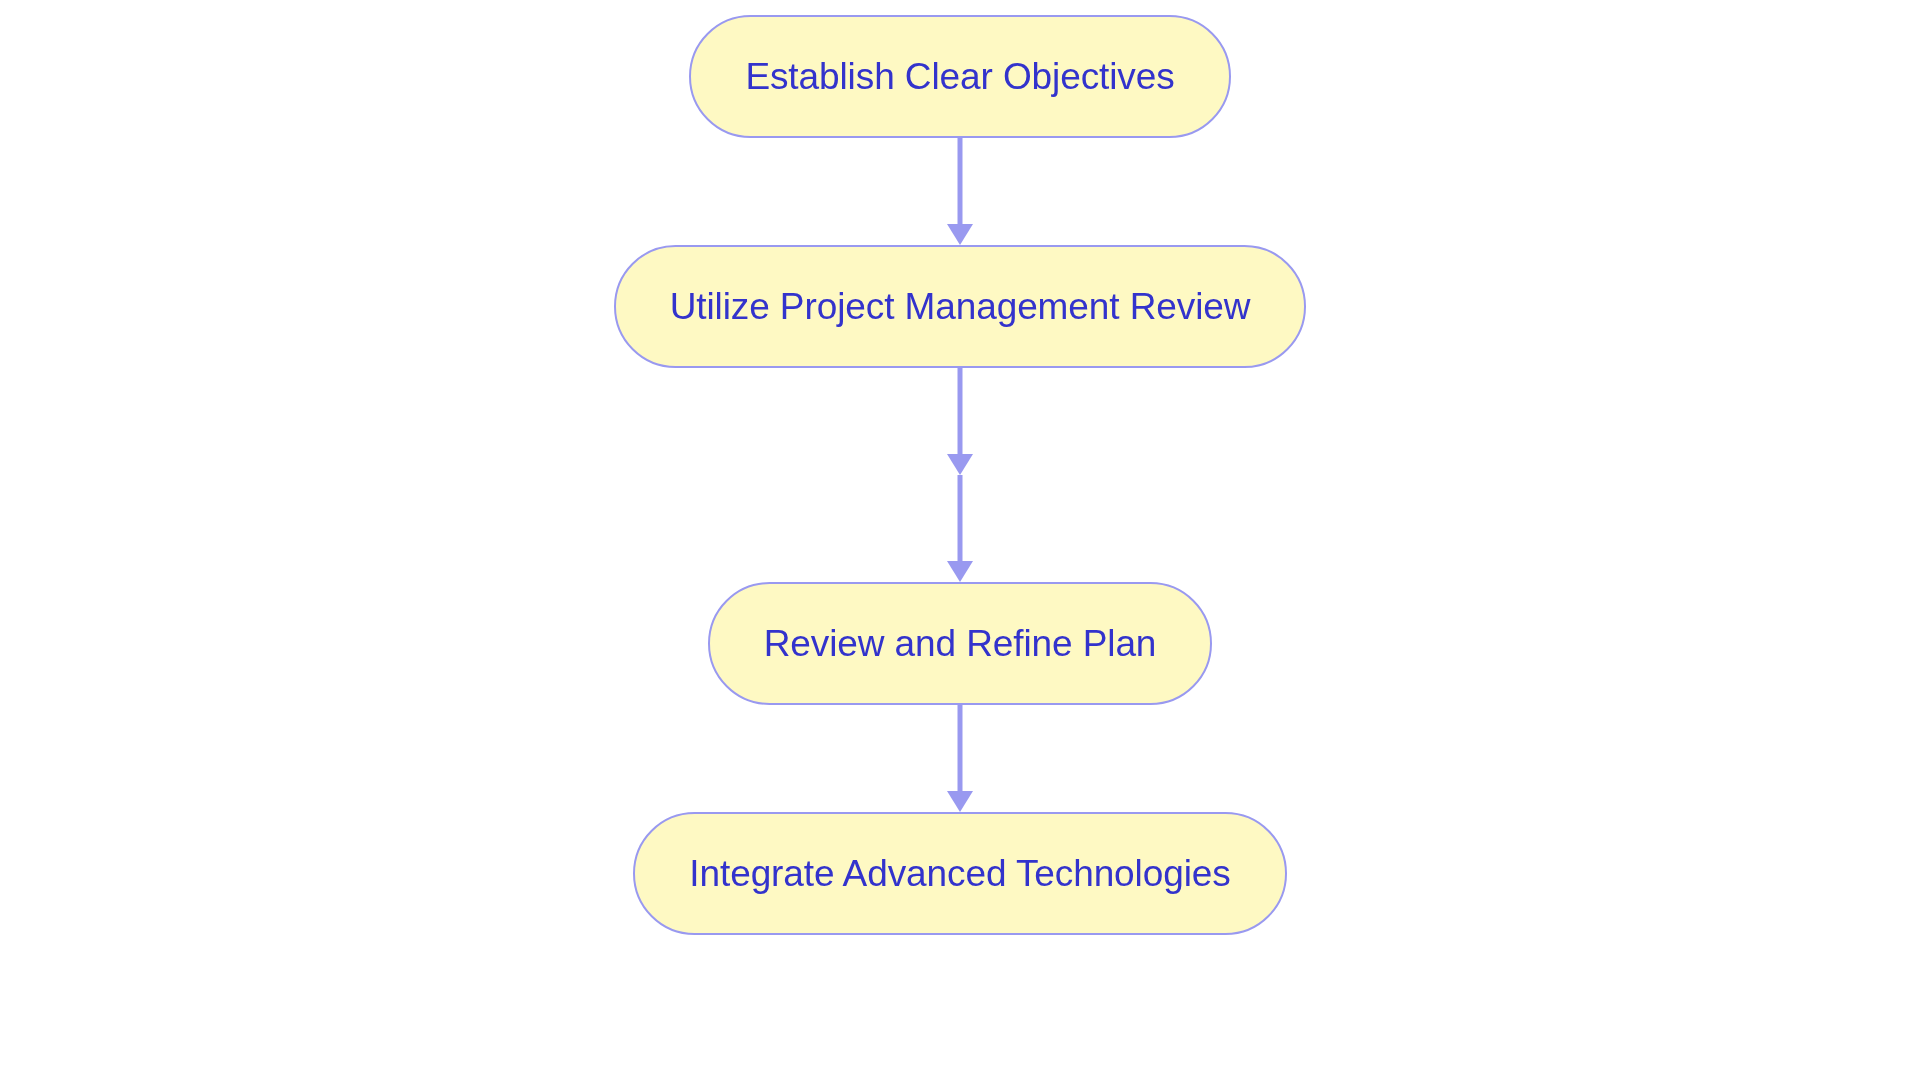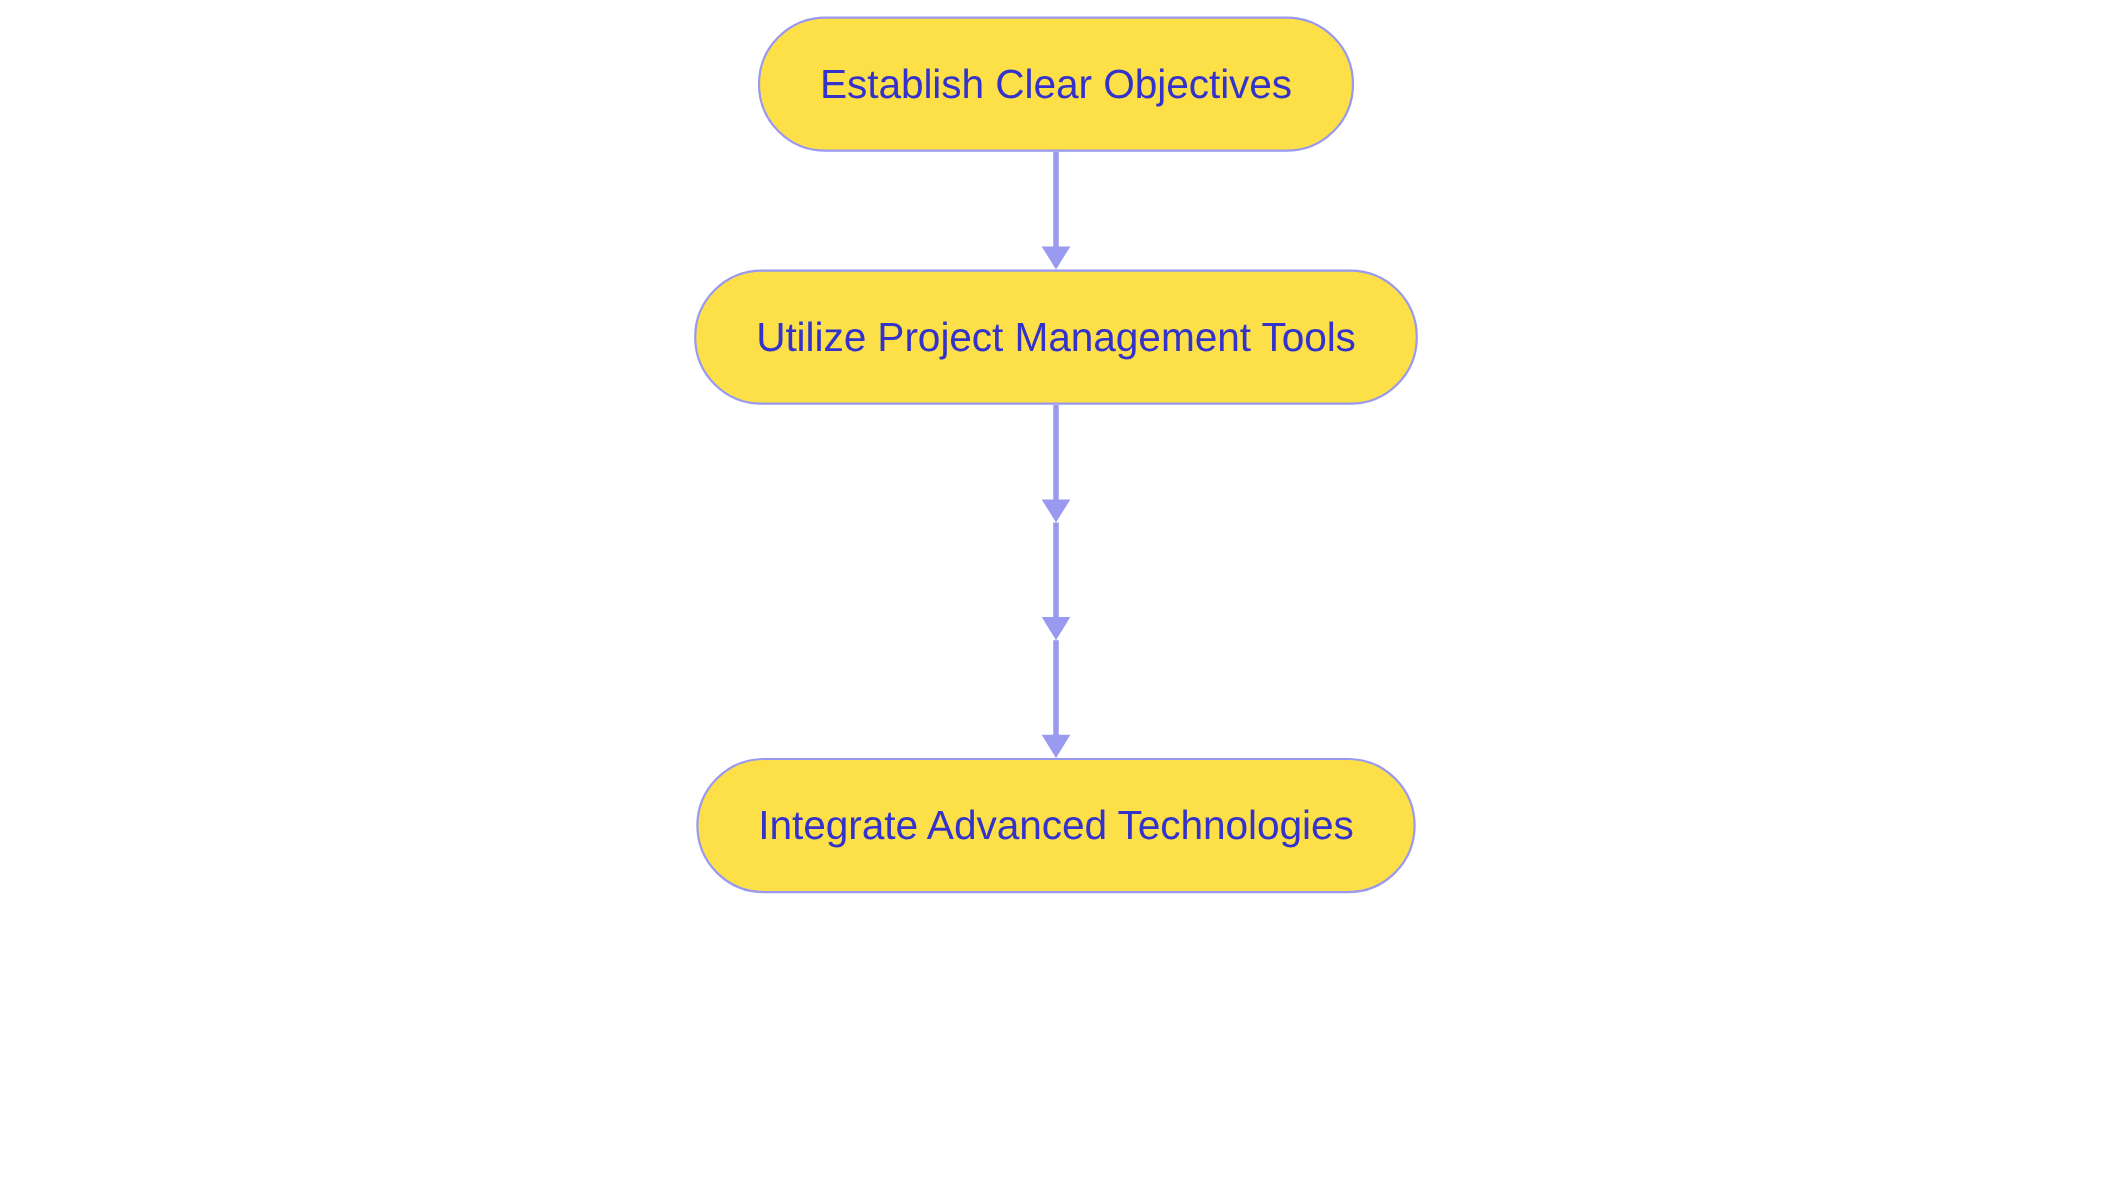--- a/index.html
+++ b/index.html
@@ -30,21 +30,21 @@
     flex-direction: column;
     align-items: center;
     justify-content: flex-start;
     padding-top: 15px;
     box-sizing: border-box;
   }
   .node {
     box-sizing: border-box;
     height: 123px;
     border-radius: 62px;
-    background: #fde047;
+    background: #fef9c3;
     border: 2px solid #9999f0;
     display: flex;
     align-items: center;
     justify-content: center;
     padding: 0 54px;
     flex: 0 0 auto;
   }
   .node-label {
     color: #3333cc;
     font-family: "Liberation Sans", sans-serif;
@@ -90,34 +90,37 @@
     <div class="node">
       <span class="node-label">Establish Clear Objectives</span>
     </div>
 
     <div class="connector">
       <div class="connector-line"></div>
       <div class="connector-arrowhead"></div>
     </div>
 
     <div class="node">
-      <span class="node-label">Utilize Project Management Tools</span>
+      <span class="node-label">Utilize Project Management Review</span>
     </div>
 
     <div class="connector">
       <div class="connector-line"></div>
       <div class="connector-arrowhead"></div>
     </div>
 
 
     <div class="connector">
       <div class="connector-line"></div>
       <div class="connector-arrowhead"></div>
     </div>
 
+    <div class="node">
+      <span class="node-label">Review and Refine Plan</span>
+    </div>
 
     <div class="connector">
       <div class="connector-line"></div>
       <div class="connector-arrowhead"></div>
     </div>
 
     <div class="node">
       <span class="node-label">Integrate Advanced Technologies</span>
     </div>
 

